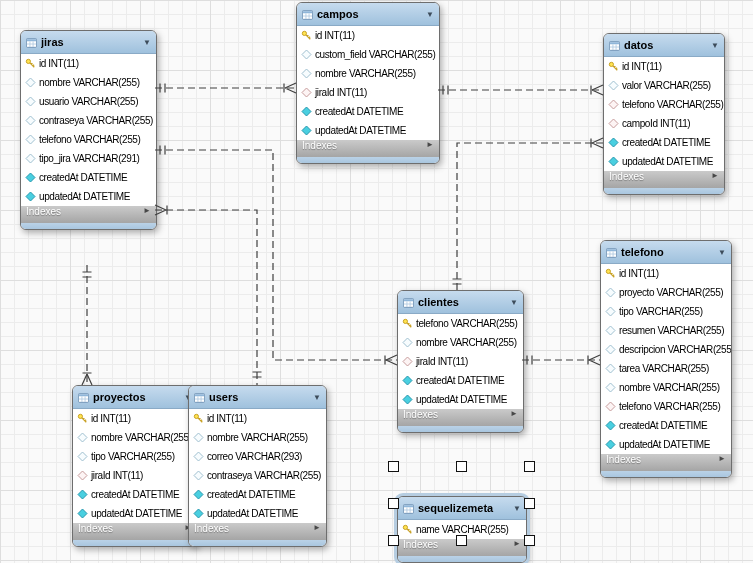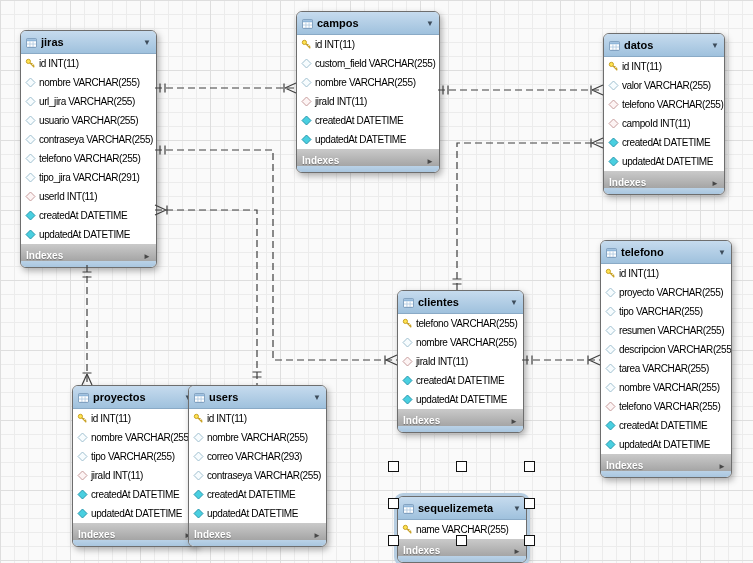--- a/index.html
+++ b/index.html
@@ -24,23 +24,23 @@
     border-bottom:1px solid #8aaac6;border-radius:5px 5px 0 0;
     font-weight:bold;font-size:11px;color:#000;
   }
   .ttitle{flex:1;white-space:nowrap;overflow:hidden;}
   .tarrow{font-size:8px;color:#3d4c5b;}
   .tbody{background:#fff;}
   .trow{height:19px;display:flex;align-items:center;gap:3px;padding:0 2px 0 4px;
     font-size:10px;letter-spacing:-0.4px;color:#000;white-space:nowrap;overflow:hidden;}
   .ficon{width:11px;height:11px;display:inline-flex;flex:0 0 11px;}
   .tfooter{
-    height:17px;display:flex;align-items:flex-end;padding:0 5px;
+    height:17px;display:flex;align-items:flex-start;padding:0 5px;
     background:linear-gradient(#cacaca,#a5a5a5);
-    color:#fff;font-weight:bold;font-size:10px;text-shadow:0 1px 1px rgba(0,0,0,.35);
+    color:#fff;font-weight:normal;font-size:10px;text-shadow:0 1px 1px rgba(0,0,0,.35);
   }
   .tfooter .flab{flex:1;}
   .farrow{font-size:8px;color:#484848;text-shadow:none;}
   .tbottom{height:6px;background:linear-gradient(#bad2e7,#a9c6df);border-radius:0 0 5px 5px;}
   .selected{box-shadow:0 0 0 3px #b6cde1, 2px 3px 6px rgba(80,80,80,.45);}
   .handle{position:absolute;width:9px;height:9px;background:#fff;border:1px solid #111;z-index:6;}
   svg.rel{position:absolute;left:0;top:0;pointer-events:none;z-index:2;}
   svg.rel path.dash{stroke:#3f3f3f;stroke-width:1.2;fill:none;stroke-dasharray:7 4;}
   svg.rel path.mark{stroke:#3f3f3f;stroke-width:1.2;fill:none;}
 </style>
@@ -111,28 +111,20 @@
             </svg>
           </span>
           <span>nombre VARCHAR(255)</span>
         </div>
         <div class="trow">
           <span class="ficon">
             <svg width="11" height="11" viewBox="0 0 11 11">
               <path d="M5.5 1 L10 5.5 L5.5 10 L1 5.5 Z" fill="#f7fcfe" stroke="#9fc0d0"></path>
             </svg>
           </span>
-          <span>url_jira VARCHAR(255)</span>
-        </div>
-        <div class="trow">
-          <span class="ficon">
-            <svg width="11" height="11" viewBox="0 0 11 11">
-              <path d="M5.5 1 L10 5.5 L5.5 10 L1 5.5 Z" fill="#f7fcfe" stroke="#9fc0d0"></path>
-            </svg>
-          </span>
           <span>usuario VARCHAR(255)</span>
         </div>
         <div class="trow">
           <span class="ficon">
             <svg width="11" height="11" viewBox="0 0 11 11">
               <path d="M5.5 1 L10 5.5 L5.5 10 L1 5.5 Z" fill="#f7fcfe" stroke="#9fc0d0"></path>
             </svg>
           </span>
           <span>contraseya VARCHAR(255)</span>
         </div>
@@ -148,28 +140,20 @@
           <span class="ficon">
             <svg width="11" height="11" viewBox="0 0 11 11">
               <path d="M5.5 1 L10 5.5 L5.5 10 L1 5.5 Z" fill="#f7fcfe" stroke="#9fc0d0"></path>
             </svg>
           </span>
           <span>tipo_jira VARCHAR(291)</span>
         </div>
         <div class="trow">
           <span class="ficon">
             <svg width="11" height="11" viewBox="0 0 11 11">
-              <path d="M5.5 1 L10 5.5 L5.5 10 L1 5.5 Z" fill="#fdf4f4" stroke="#c79c9c"></path>
-            </svg>
-          </span>
-          <span>userId INT(11)</span>
-        </div>
-        <div class="trow">
-          <span class="ficon">
-            <svg width="11" height="11" viewBox="0 0 11 11">
               <path d="M5.5 1 L10 5.5 L5.5 10 L1 5.5 Z" fill="#49cfe0" stroke="#2798ae"></path>
             </svg>
           </span>
           <span>createdAt DATETIME</span>
         </div>
         <div class="trow">
           <span class="ficon">
             <svg width="11" height="11" viewBox="0 0 11 11">
               <path d="M5.5 1 L10 5.5 L5.5 10 L1 5.5 Z" fill="#49cfe0" stroke="#2798ae"></path>
             </svg>
@@ -177,21 +161,21 @@
           <span>updatedAt DATETIME</span>
         </div>
       </div>
     <div class="tfooter">
       <span class="flab">Indexes</span>
       <span class="farrow">►</span>
     </div>
     <div class="tbottom"></div>
   </div>
 
-  <div class="table" style="left:296px;top:11px;width:142px;">
+  <div class="table" style="left:296px;top:2px;width:142px;">
     <div class="thead">
       <span class="ficon">
           <svg width="14" height="12" viewBox="0 0 14 12">
             <rect x="0.5" y="0.5" width="13" height="11" rx="1.2" fill="#fff" stroke="#5e85ab"></rect>
             <rect x="1.2" y="1.2" width="11.6" height="2.6" fill="#8fb6d9"></rect>
             <line x1="5" y1="4" x2="5" y2="11" stroke="#aac6de"></line>
             <line x1="9" y1="4" x2="9" y2="11" stroke="#aac6de"></line>
             <line x1="1.2" y1="7.3" x2="12.8" y2="7.3" stroke="#aac6de"></line>
           </svg>
         </span>

